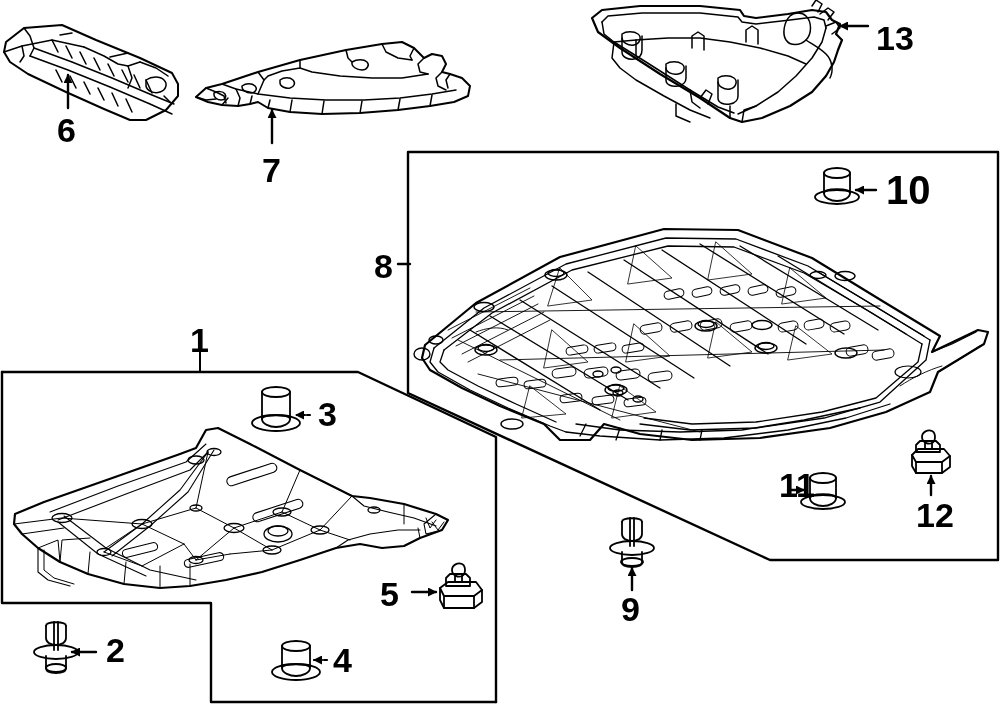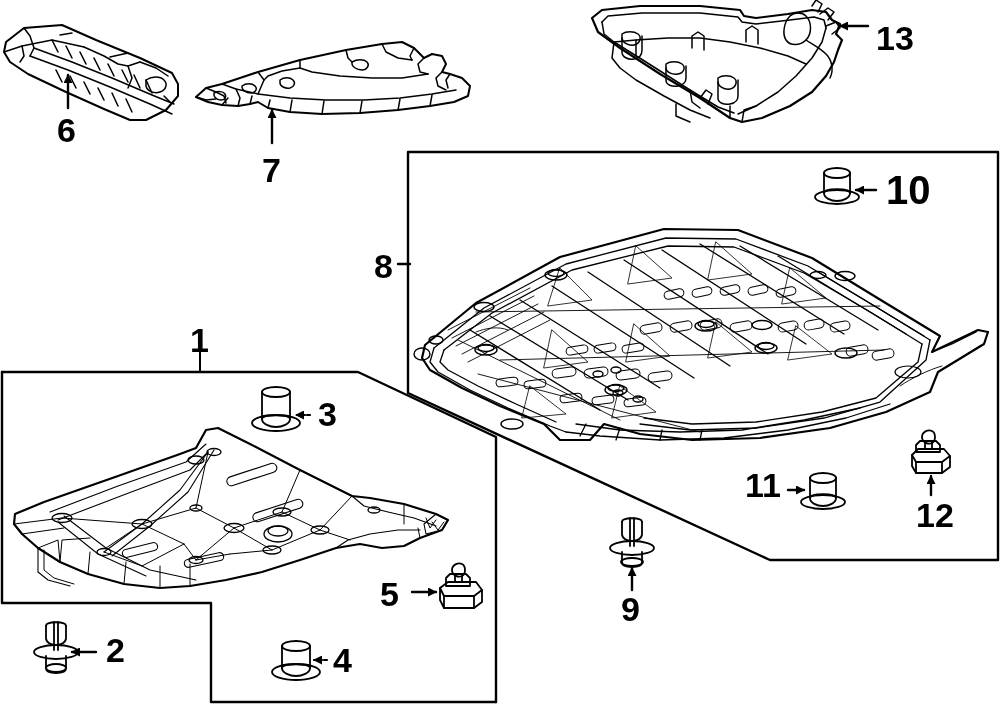--- a/index.html
+++ b/index.html
@@ -455,17 +455,17 @@
   <div class="callout-num" style="left:190px;top:323px;font-size:34px;">1</div>
   <div class="callout-num" style="left:106px;top:633px;font-size:34px;">2</div>
   <div class="callout-num" style="left:318px;top:397px;font-size:34px;">3</div>
   <div class="callout-num" style="left:333px;top:643px;font-size:34px;">4</div>
   <div class="callout-num" style="left:380px;top:577px;font-size:34px;">5</div>
   <div class="callout-num" style="left:57px;top:113px;font-size:34px;">6</div>
   <div class="callout-num" style="left:262px;top:153px;font-size:34px;">7</div>
   <div class="callout-num" style="left:374px;top:249px;font-size:34px;">8</div>
   <div class="callout-num" style="left:621px;top:592px;font-size:34px;">9</div>
   <div class="callout-num" style="left:886px;top:170px;font-size:40px;">10</div>
-  <div class="callout-num" style="left:745px;top:468px;font-size:34px;">11</div>
+  <div class="callout-num" style="left:779px;top:468px;font-size:34px;">11</div>
   <div class="callout-num" style="left:916px;top:498px;font-size:34px;">12</div>
   <div class="callout-num" style="left:876px;top:8px;font-size:34px;margin-top:13px;">13</div>
 
 </div>
 
 </body></html>

